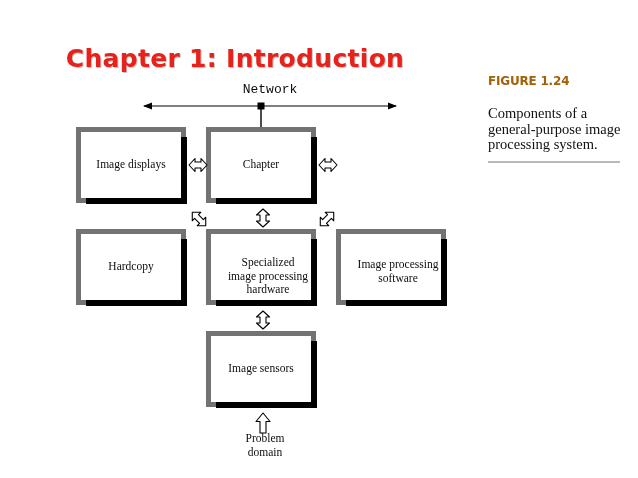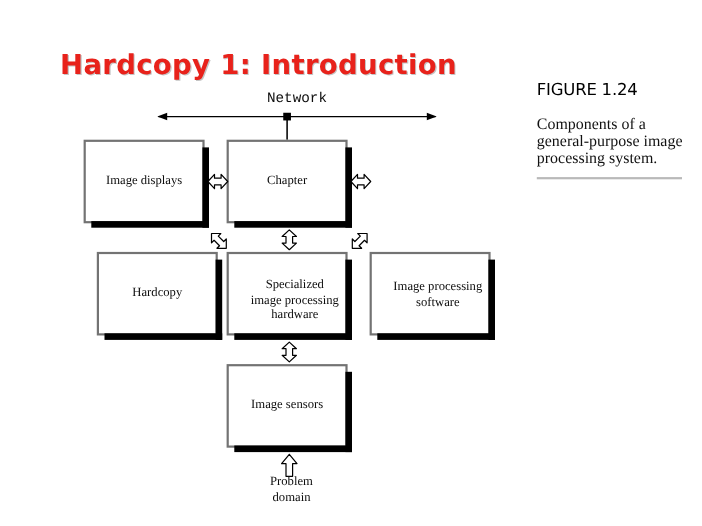--- a/index.html
+++ b/index.html
@@ -34,23 +34,23 @@
 
   
   #figure-caption {
     position: absolute;
     left: 488px;
     top: 74px;
     width: 140px;
   }
   #figure-caption .fig-label {
     font-family: "DejaVu Sans", sans-serif;
-    font-weight: normal;
-    font-size: 15px;
-    color: #000000;
+    font-weight: bold;
+    font-size: 12px;
+    color: #a16207;
     letter-spacing: -0.2px;
     line-height: 15px;
   }
   #figure-caption .fig-text {
     font-family: "Liberation Serif", serif;
     font-size: 14.5px;
     line-height: 15.5px;
     color: #111111;
     margin-top: 17px;
   }
@@ -59,21 +59,21 @@
     width: 132px;
     height: 2px;
     background: #b9b9b9;
   }
 
   
   .dbox {
     position: absolute;
     box-sizing: border-box;
     background: #ffffff;
-    border: 2px solid #737373;
+    border: 5px solid #737373;
     color: #0d0d0d;
     font-family: "Liberation Serif", serif;
     font-size: 11.5px;
     line-height: 13.5px;
   }
   .dbox .shadow {
     position: absolute;
     background: #000000;
     pointer-events: none;
   }
@@ -141,21 +141,21 @@
     font-size: 11.5px;
     line-height: 13.5px;
     color: #0d0d0d;
   }
 </style>
 </head>
 <body>
 
 <div id="page">
 
-  <div id="slide-title">Hardcopy 1: Introduction</div>
+  <div id="slide-title">Chapter 1: Introduction</div>
 
   <div id="figure-caption">
     <div class="fig-label">FIGURE 1.24</div>
     <div class="fig-text">Components of a general-purpose image processing system.</div>
     <div class="fig-rule"></div>
   </div>
 
   <div id="network-group">
     <div id="network-label">Network</div>
     <svg class="arrow-svg" style="left:0px; top:14px;" width="280" height="36" viewBox="0 0 280 36">
@@ -181,21 +181,21 @@
 
 
   <svg class="arrow-svg" style="left:188px; top:153px;" width="20" height="24" viewBox="0 0 20 24">
     <path d="M1,12 L7,5.5 L7,9 L13,9 L13,5.5 L19,12 L13,18.5 L13,15 L7,15 L7,18.5 Z" fill="#ffffff" stroke="#000000" stroke-width="1.1" stroke-linejoin="round"></path>
   </svg>
 
   <svg class="arrow-svg" style="left:318px; top:153px;" width="20" height="24" viewBox="0 0 20 24">
     <path d="M1,12 L7,5.5 L7,9 L13,9 L13,5.5 L19,12 L13,18.5 L13,15 L7,15 L7,18.5 Z" fill="#ffffff" stroke="#000000" stroke-width="1.1" stroke-linejoin="round"></path>
   </svg>
 
-  <div class="dbox" style="left:88px; top:229px; width:110px; height:76px;padding-left:47px;">
+  <div class="dbox" style="left:76px; top:229px; width:110px; height:76px;padding-left:47px;">
     <div class="shadow sh-right"></div>
     <div class="shadow sh-bottom"></div>
     <div class="blabel center">Hardcopy</div>
   </div>
 
   <div class="dbox" style="left:206px; top:229px; width:110px; height:76px;">
     <div class="shadow sh-right"></div>
     <div class="shadow sh-bottom"></div>
     <div class="blabel lefttop" style="white-space: pre-line;">Specialized
 image processing

